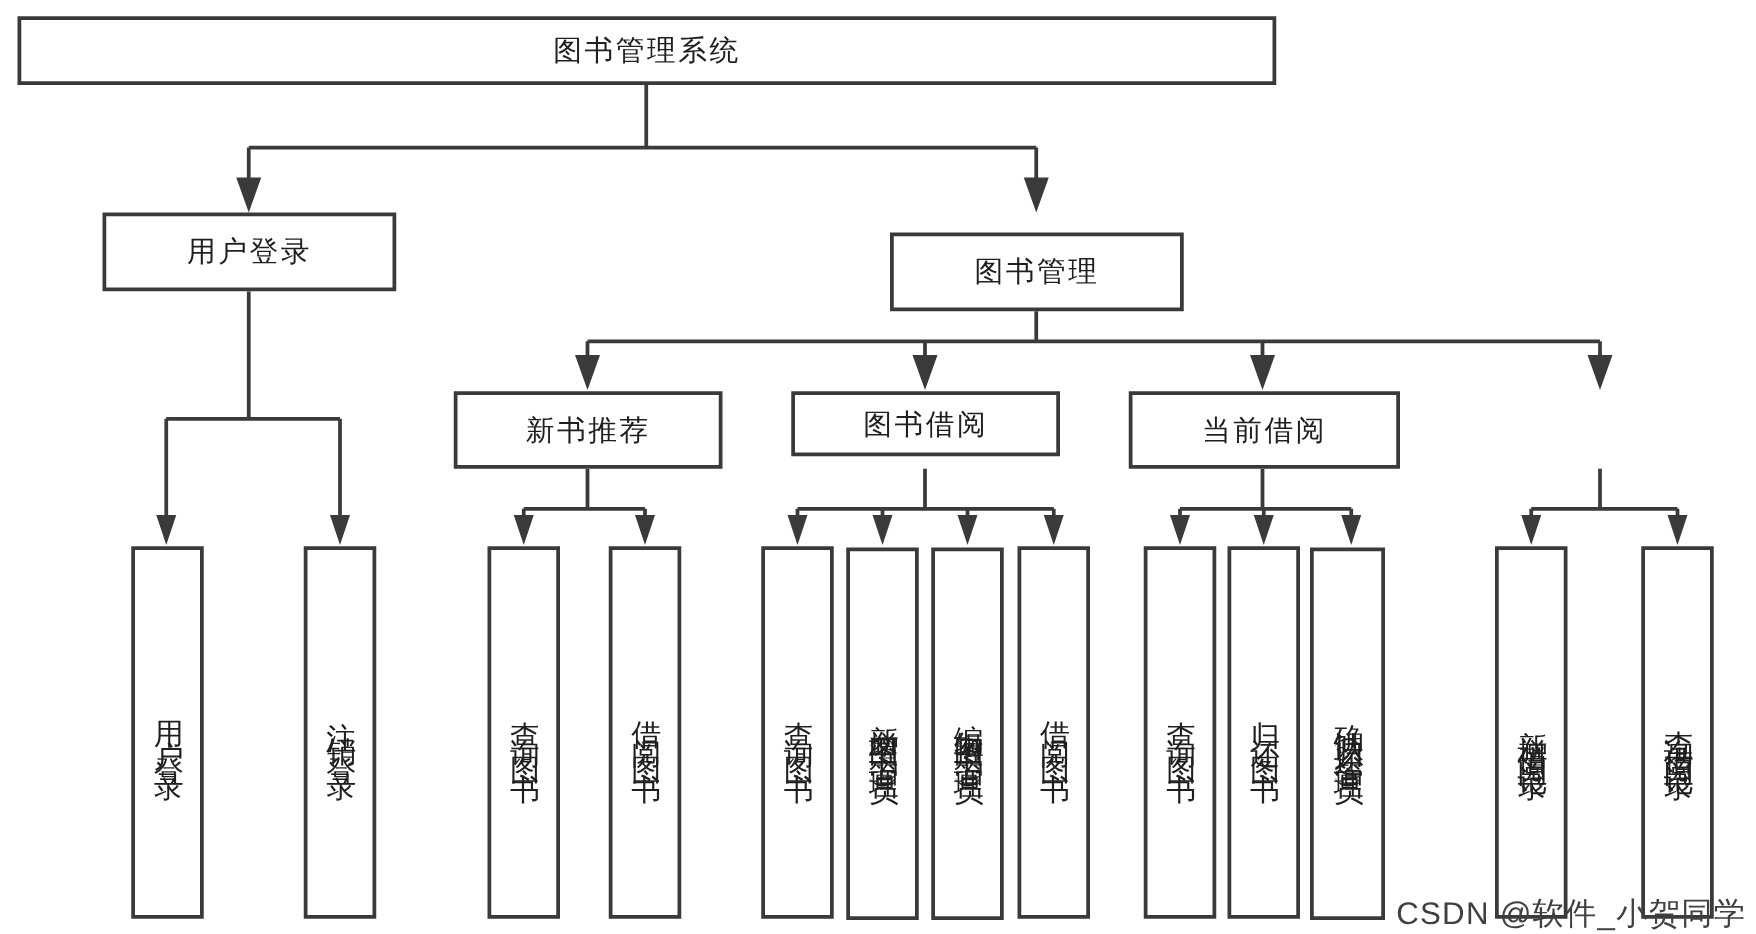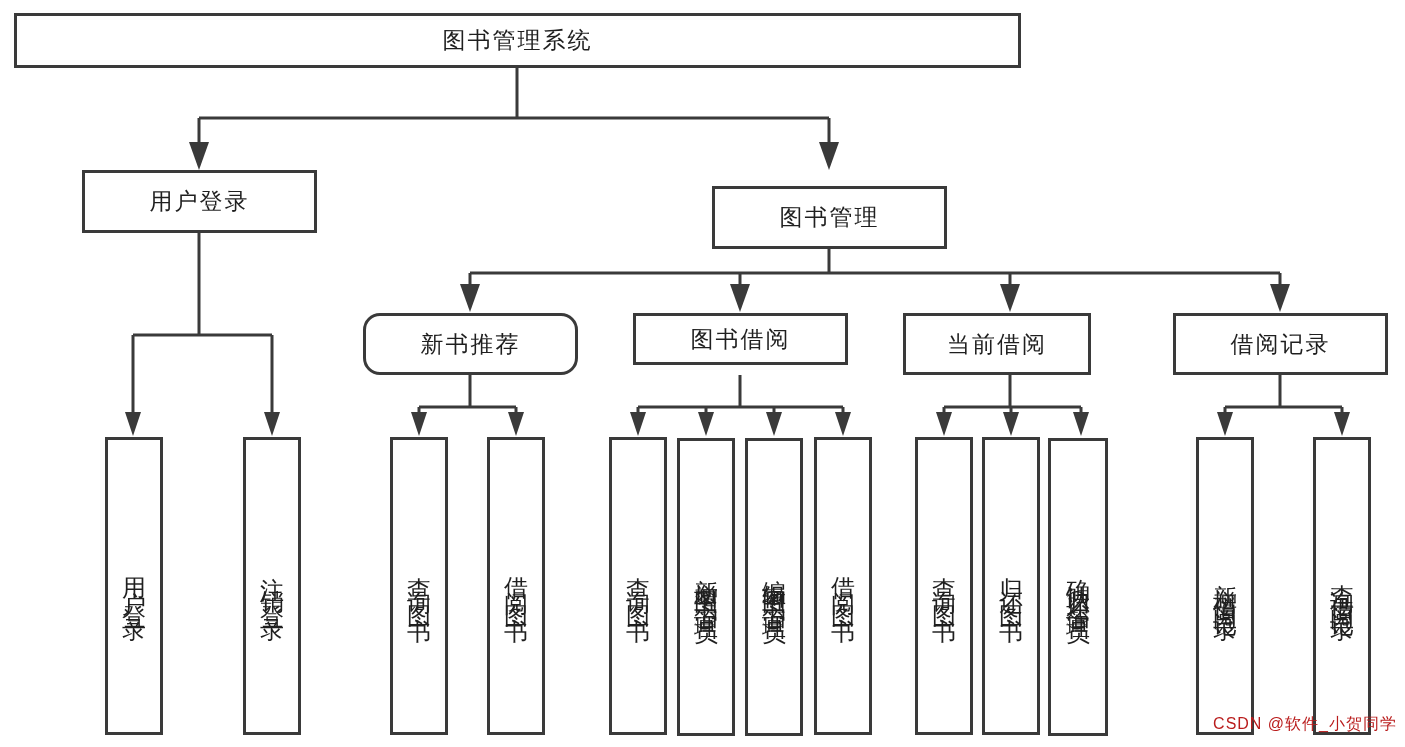--- a/index.html
+++ b/index.html
@@ -33,23 +33,23 @@
     font-size:24px;
     letter-spacing:14px;
     line-height:1;
     white-space:nowrap;
   }
   .box.v.med span{letter-spacing:7px;}
   .box.v.dense span{letter-spacing:6px;}
   .watermark{
     position:absolute;
     top:714px;right:8px;
-    font-size:16px;
+    font-size:25px;
     letter-spacing:1px;
-    color:#b91c1c;
+    color:#404040;
     z-index:3;
     white-space:nowrap;
   }
 </style>
 </head>
 <body>
 
 <div class="stage">
 
   <svg class="connectors" width="1405" height="747" viewBox="0 0 1405 747">
@@ -103,31 +103,28 @@
     <span>图书管理系统</span>
   </div>
 
   <div class="box h" style="left:82px;top:170px;width:235px;height:63px;">
     <span>用户登录</span>
   </div>
   <div class="box h" style="left:712px;top:186px;width:235px;height:63px;">
     <span>图书管理</span>
   </div>
 
-  <div class="box h" style="left:363px;top:313px;width:215px;height:62px;border-radius:17px;">
+  <div class="box h" style="left:363px;top:313px;width:215px;height:62px;">
     <span>新书推荐</span>
   </div>
   <div class="box h" style="left:633px;top:313px;width:215px;height:52px;">
     <span>图书借阅</span>
   </div>
-  <div class="box h" style="left:903px;top:313px;width:188px;height:62px;">
+  <div class="box h" style="left:903px;top:313px;width:217px;height:62px;">
     <span>当前借阅</span>
-  </div>
-  <div class="box h" style="left:1173px;top:313px;width:215px;height:62px;">
-    <span>借阅记录</span>
   </div>
 
   <div class="box v" style="left:105px;top:437px;width:58px;height:298px;">
     <span>用户登录</span>
   </div>
   <div class="box v" style="left:243px;top:437px;width:58px;height:298px;">
     <span>注销登录</span>
   </div>
 
   <div class="box v" style="left:390px;top:437px;width:58px;height:298px;">

